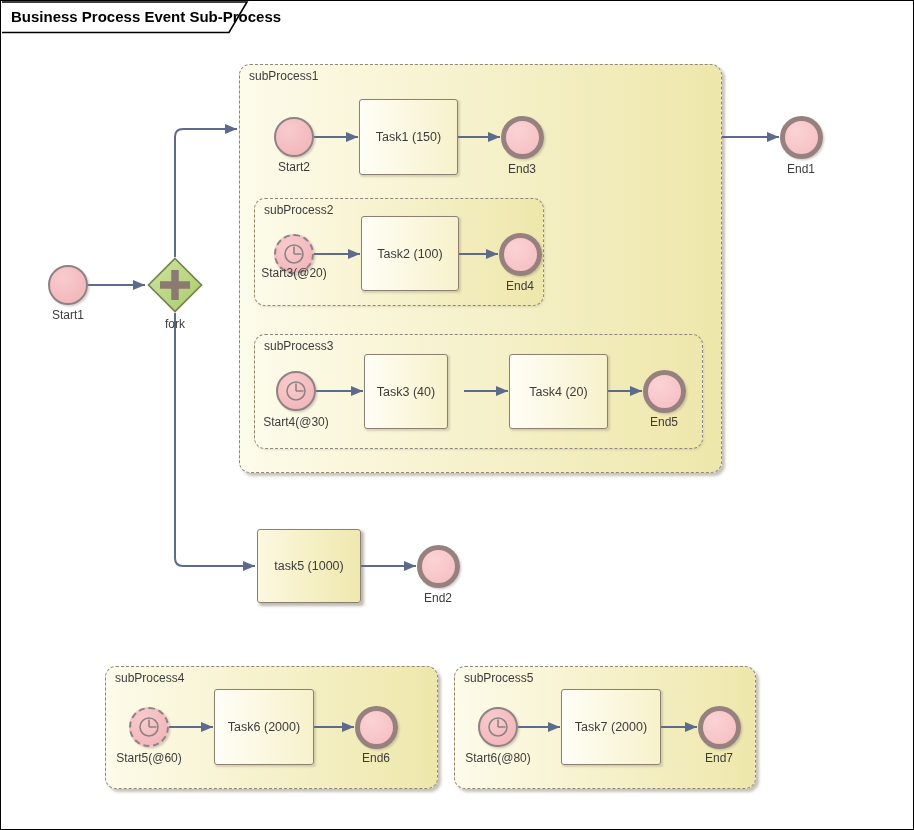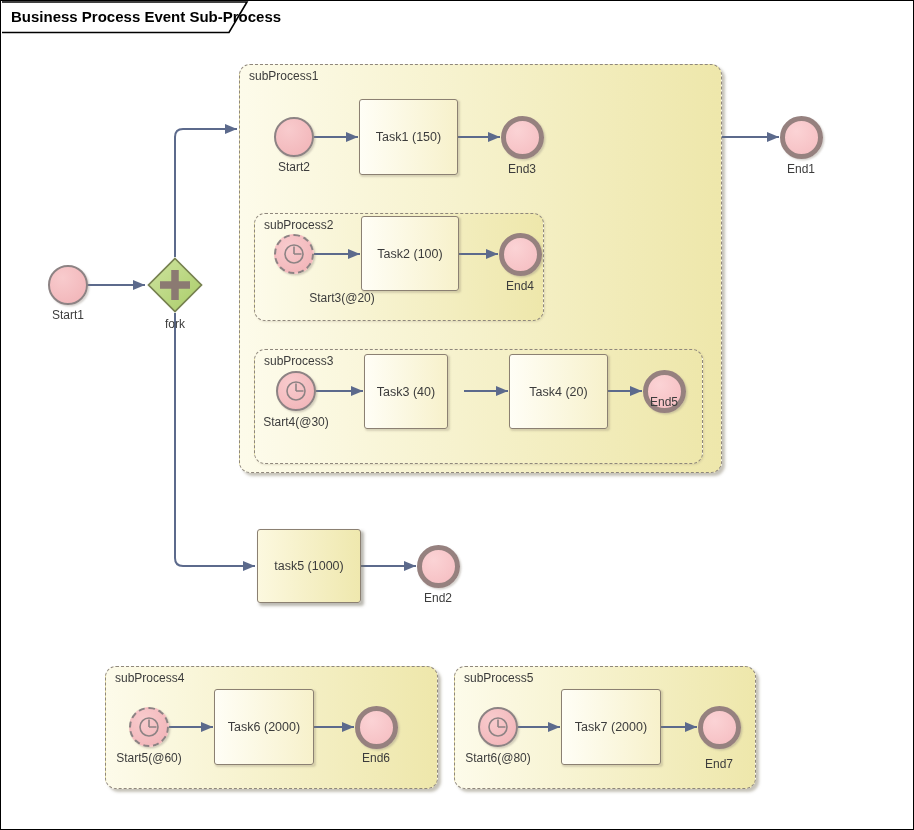--- a/index.html
+++ b/index.html
@@ -10,21 +10,21 @@
   }
   .layer{position:absolute;left:0;top:0;width:914px;height:830px;}
   #wires{z-index:2;pointer-events:none;}
   
   .subproc{
     position:absolute;box-sizing:border-box;z-index:1;
     border:1.6px dashed #8f877c;border-radius:11px;
     background:linear-gradient(to right,#fdfbea,#eee7ab);
     box-shadow:3px 3px 3px rgba(150,143,125,.55);
   }
-  .subproc.inner{box-shadow:1px 1px 2px rgba(150,143,125,.25);margin-top:15px;}
+  .subproc.inner{box-shadow:1px 1px 2px rgba(150,143,125,.25);}
   .sp-label{position:absolute;left:9px;top:4px;font-size:12px;color:#3c3c3c;white-space:nowrap;}
   
   .task{
     position:absolute;box-sizing:border-box;z-index:3;
     border:1.5px solid #8b8072;border-radius:3px;
     background:linear-gradient(to right,#fffef6,#f7f1cb);
     display:flex;align-items:center;justify-content:center;
     font-size:12.5px;color:#3c3c3c;text-align:center;
     box-shadow:1.5px 1.5px 2px rgba(140,130,110,.3);
   }
@@ -117,42 +117,42 @@
   </div>
   <div class="evt end" style="left:500px;top:115px;"></div>
   <div class="node-label" style="left:466px;top:161px;">End3</div>
 
   <div class="evt start dashed" style="left:273px;top:233px;">
     <svg width="24" height="24" viewBox="0 0 24 24">
       <circle cx="12" cy="12" r="9" fill="none" stroke="#8d8384" stroke-width="1.6"></circle>
       <path d="M12,12 L12,4.5 M12,12 L19.5,12" fill="none" stroke="#8d8384" stroke-width="1.6"></path>
     </svg>
   </div>
-  <div class="node-label" style="left:238px;top:290px;padding-left:48px;">Start3(@20)</div>
+  <div class="node-label" style="left:238px;top:265px;">Start3(@20)</div>
   <div class="task" style="left:360px;top:215px;width:98px;height:75px;">
     <span>Task2 (100)</span>
   </div>
   <div class="evt end" style="left:498px;top:232px;"></div>
   <div class="node-label" style="left:464px;top:278px;">End4</div>
 
   <div class="evt start" style="left:275px;top:370px;">
     <svg width="24" height="24" viewBox="0 0 24 24">
       <circle cx="12" cy="12" r="9" fill="none" stroke="#8d8384" stroke-width="1.6"></circle>
       <path d="M12,12 L12,4.5 M12,12 L19.5,12" fill="none" stroke="#8d8384" stroke-width="1.6"></path>
     </svg>
   </div>
   <div class="node-label" style="left:240px;top:414px;">Start4(@30)</div>
   <div class="task" style="left:363px;top:353px;width:84px;height:75px;">
     <span>Task3 (40)</span>
   </div>
   <div class="task" style="left:508px;top:353px;width:99px;height:75px;">
     <span>Task4 (20)</span>
   </div>
   <div class="evt end" style="left:642px;top:369px;"></div>
-  <div class="node-label" style="left:608px;top:394px;">End5</div>
+  <div class="node-label" style="left:608px;top:414px;">End5</div>
 
   <div class="task shaded" style="left:256px;top:528px;width:104px;height:74px;">
     <span>task5 (1000)</span>
   </div>
   <div class="evt end" style="left:416px;top:544px;"></div>
   <div class="node-label" style="left:382px;top:590px;">End2</div>
 
   <div class="evt start dashed" style="left:128px;top:706px;">
     <svg width="24" height="24" viewBox="0 0 24 24">
       <circle cx="12" cy="12" r="9" fill="none" stroke="#8d8384" stroke-width="1.6"></circle>
@@ -170,15 +170,15 @@
     <svg width="24" height="24" viewBox="0 0 24 24">
       <circle cx="12" cy="12" r="9" fill="none" stroke="#8d8384" stroke-width="1.6"></circle>
       <path d="M12,12 L12,4.5 M12,12 L19.5,12" fill="none" stroke="#8d8384" stroke-width="1.6"></path>
     </svg>
   </div>
   <div class="node-label" style="left:442px;top:750px;">Start6(@80)</div>
   <div class="task" style="left:560px;top:688px;width:100px;height:76px;">
     <span>Task7 (2000)</span>
   </div>
   <div class="evt end" style="left:697px;top:705px;"></div>
-  <div class="node-label" style="left:663px;top:750px;margin-top:6px;">End7</div>
+  <div class="node-label" style="left:663px;top:750px;">End7</div>
 
 </div>
 
 </body></html>

